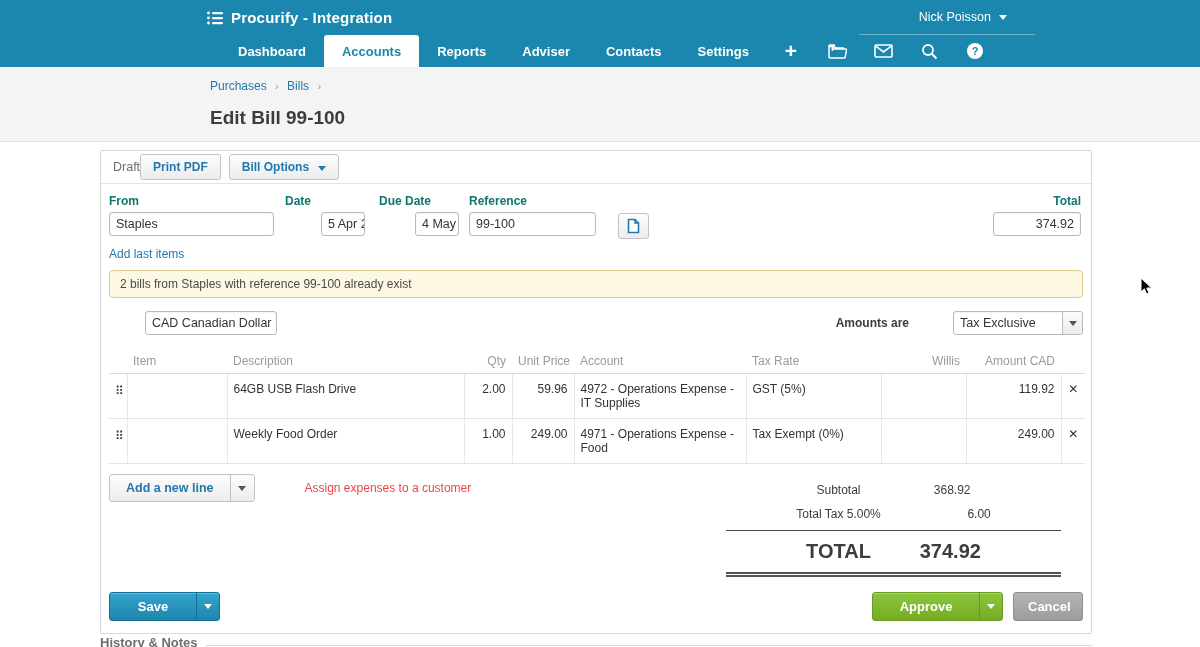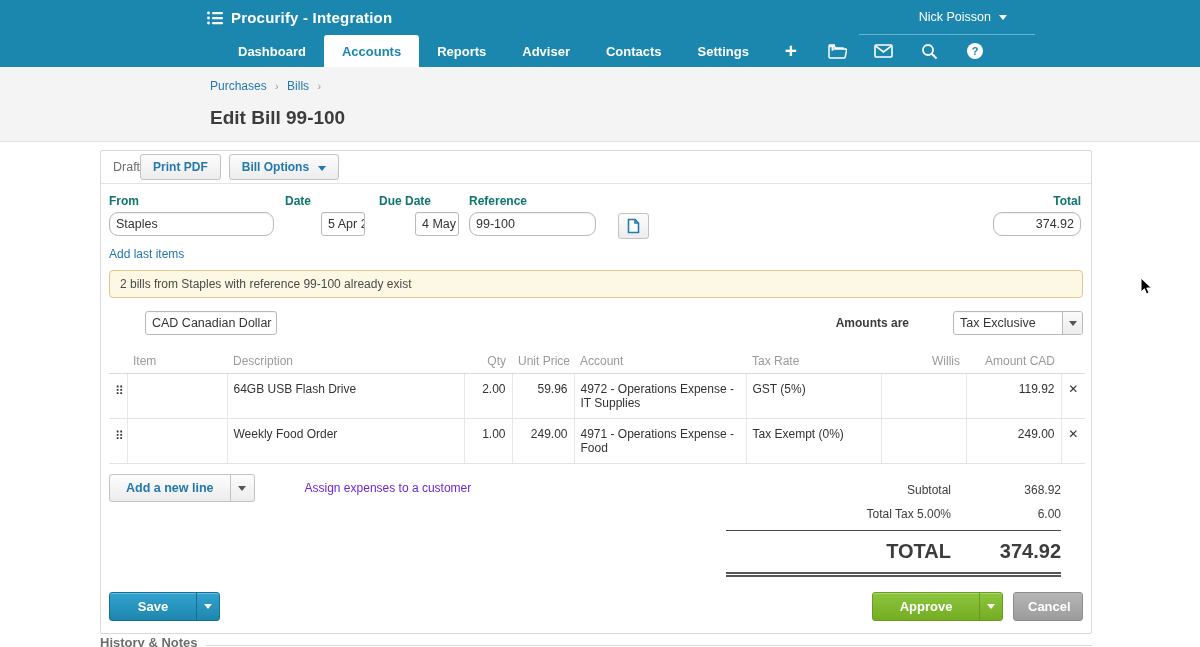--- a/index.html
+++ b/index.html
@@ -34,21 +34,21 @@
   .status { font-size:12.5px; color:#6e6e6e; }
   .head-btns { display:flex; gap:8px; }
   .btn-light { background:linear-gradient(#fdfdfd,#ececec); border:1px solid #c2c2c2; border-radius:3px; color:#2378ad;
                font-weight:bold; font-size:12px; padding:5px 12px; cursor:pointer; font-family:inherit; }
   .btn-light .caret { color:#2378ad; }
 
   .card-body { padding:10px 8px 0 8px; }
   .fields-row { display:flex; align-items:flex-start; }
   .fgroup { display:flex; flex-direction:column; }
   .flabel { font-size:12px; font-weight:bold; color:#0f766e; margin-bottom:4px; }
-  .tinput { border:1px solid #b9b9b9; border-radius:9px; height:24px; font-size:12.5px; color:#333; padding:0 6px;
+  .tinput { border:1px solid #b9b9b9; border-radius:3px; height:24px; font-size:12.5px; color:#333; padding:0 6px;
             font-family:inherit; background:#fff; box-shadow:inset 0 1px 2px rgba(0,0,0,.06); }
   .selectbox { display:flex; border:1px solid #b9b9b9; border-radius:3px; height:24px; background:#fff; cursor:pointer;
                box-shadow:inset 0 1px 1px rgba(0,0,0,.04); overflow:hidden;margin-left:36px; }
   .selectbox .val { flex:1; font-size:12.5px; color:#333; padding:0 6px; display:flex; align-items:center; white-space:nowrap; }
   .selectbox .dd { width:20px; border-left:1px solid #bbb; background:linear-gradient(#fbfbfb,#ececec); display:flex; align-items:center; justify-content:center; }
   .caret { display:inline-block; width:0; height:0; border-left:4px solid transparent; border-right:4px solid transparent; border-top:5px solid #555; }
   .caret.white { border-top-color:#fff; }
 
   .w-from { width:165px; margin-right:11px; }
   .w-date { width:80px; margin-right:14px; }
@@ -78,25 +78,25 @@
   table.items td.cell { border-left:1px solid #e8e8e8; }
   table.items td.last { border-left:1px solid #e8e8e8; }
   .al { text-align:left; } .ar { text-align:right; }
   .handle { color:#b5b5b5; font-size:11px; cursor:grab; text-align:center; padding-top:10px !important; }
   .delx { color:#b9b9b9; font-size:14px; text-align:center; cursor:pointer; }
 
   .addline-row { display:flex; align-items:center; margin:10px 0 0 0; }
   .btn-split-light { display:flex; border:1px solid #c2c2c2; border-radius:3px; overflow:hidden; background:linear-gradient(#fdfdfd,#ececec); cursor:pointer; }
   .btn-split-light .main { color:#2378ad; font-weight:bold; font-size:12.5px; padding:6px 16px; }
   .btn-split-light .dd { border-left:1px solid #c2c2c2; width:24px; display:flex; align-items:center; justify-content:center; }
-  .assign-link { font-size:12px; color:#6d28d9; margin-left:50px; text-decoration:none; cursor:pointer; }
+  .assign-link { font-size:12px; color:#ef4444; margin-left:50px; text-decoration:none; cursor:pointer; }
 
   
   .totals { width:335px; margin-left:auto; margin-right:22px; margin-top:-24px; }
-  .trow { display:flex; justify-content:flex-end; align-items:center; padding:5px 0; }
+  .trow { display:flex; justify-content:center; align-items:center; padding:5px 0; }
   .trow .tlabel { font-size:12px; color:#3c3c3c; }
   .trow .tval { width:110px; text-align:right; font-size:12px; color:#3c3c3c; }
   .rule-single { border-top:1px solid #4a4a4a; margin-top:4px; }
   .trow.grand { padding:9px 0; }
   .trow.grand .tlabel { font-size:20px; font-weight:bold; color:#3c3c3c; }
   .trow.grand .tval { font-size:20px; font-weight:bold; color:#3c3c3c; }
   .rule-double { border-top:2px solid #555; border-bottom:2px solid #555; height:5px; margin-bottom:6px; }
 
   
   .card-foot { display:flex; align-items:center; padding:9px 8px 12px 8px; }

